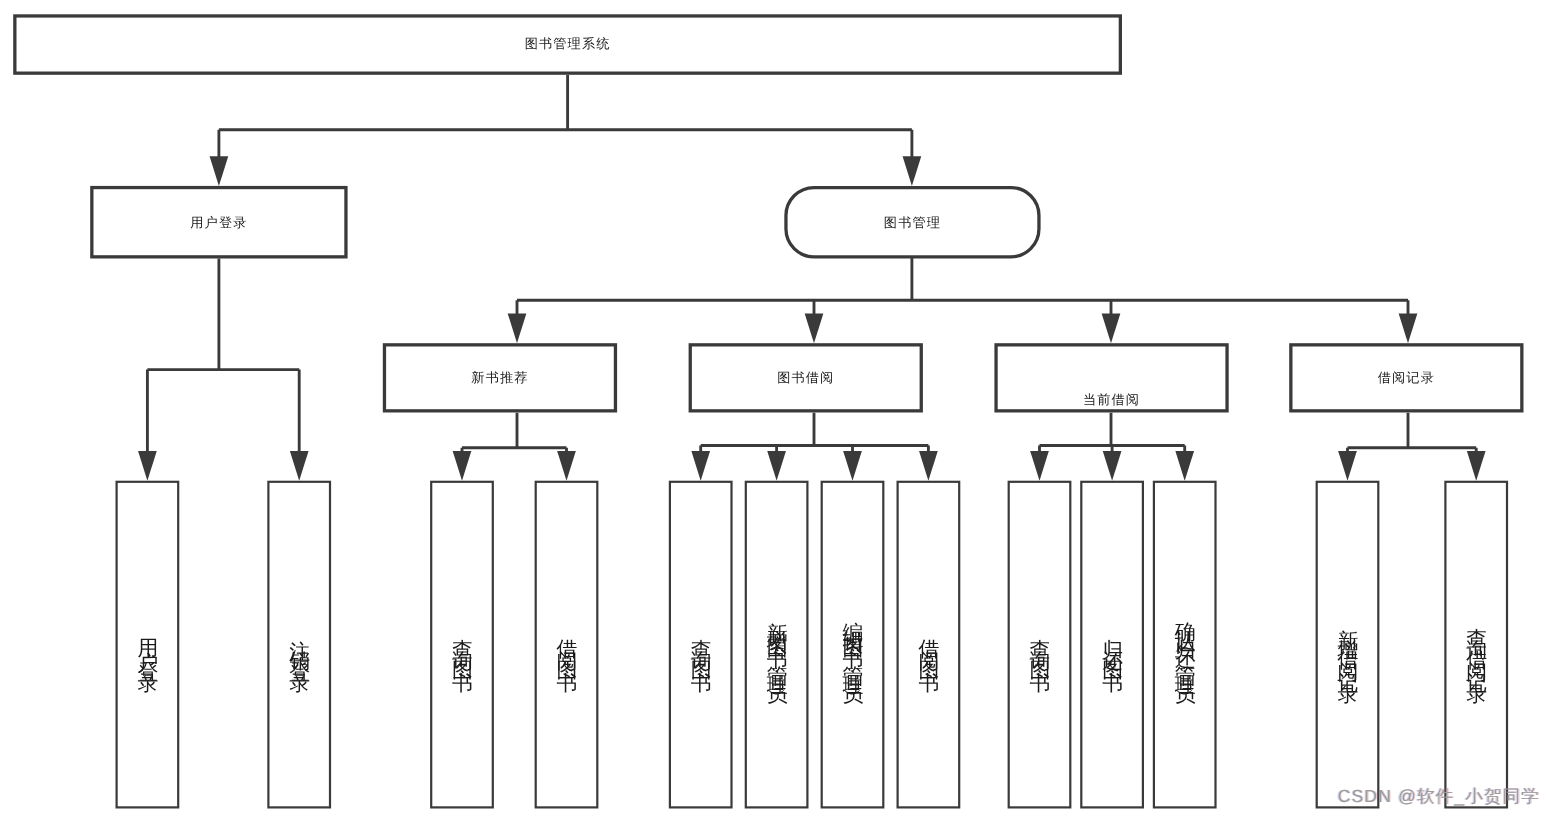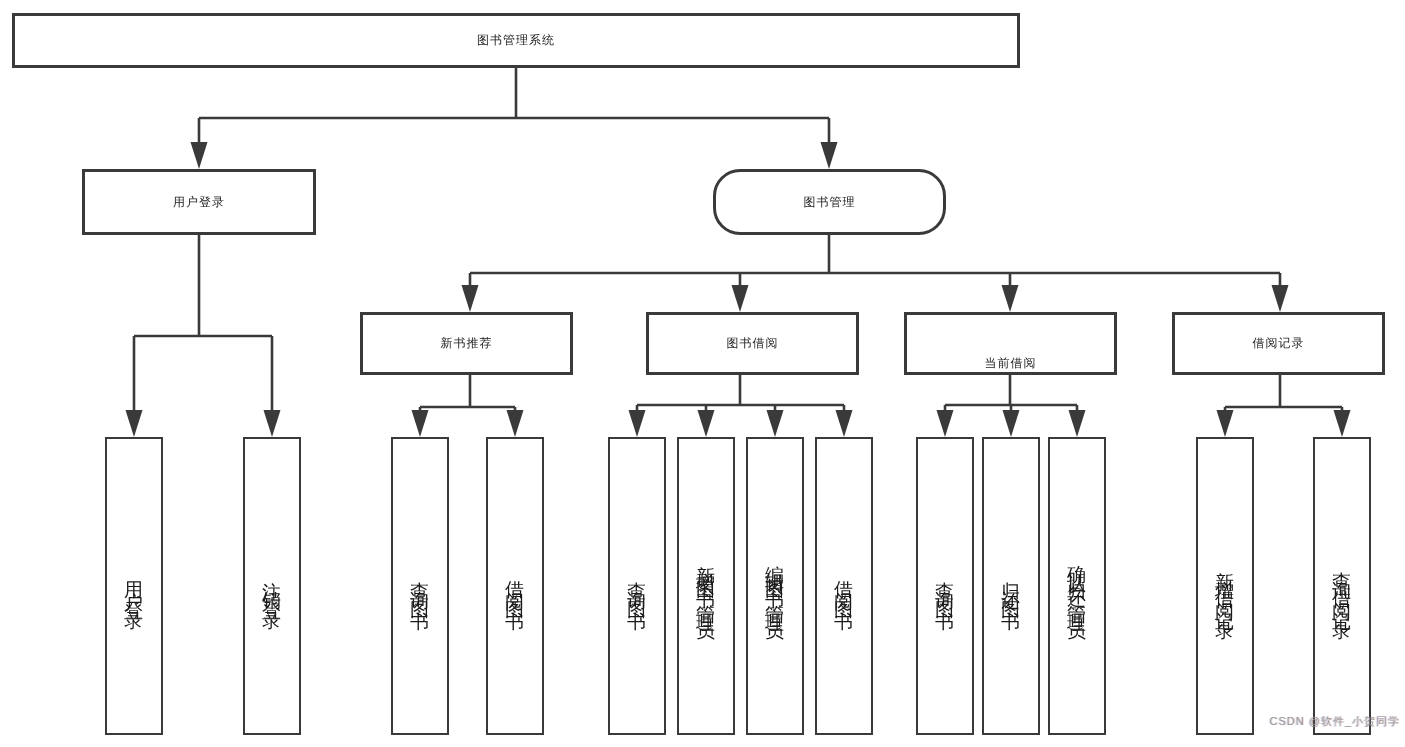--- a/index.html
+++ b/index.html
@@ -41,21 +41,21 @@
     text-orientation: mixed;
     font-size: 19px;
     letter-spacing: 10px;
     line-height: 1;
     white-space: nowrap;
   }
   .watermark {
     position: absolute;
     top: 714px;
     right: 5px;
-    font-size: 11px;
+    font-size: 16px;
     color: #9b9b9b;
     letter-spacing: 1px;
     white-space: nowrap;
     text-shadow: 1px 0 0 rgba(190,80,80,0.25), -1px 0 0 rgba(80,100,190,0.25);
   }
 </style>
 </head>
 <body>
 
 <div class="canvas">
@@ -104,24 +104,24 @@
     <span class="h-label">图书管理系统</span>
   </div>
 
   <div class="node l2-box" style="left:82px; width:234px;">
     <span class="h-label">用户登录</span>
   </div>
   <div class="node l2-box" style="left:713px; width:233px;border-radius:27px;">
     <span class="h-label">图书管理</span>
   </div>
 
-  <div class="node l3-box" style="left:360px;">
+  <div class="node l3-box" style="left:348px;">
     <span class="h-label">新书推荐</span>
   </div>
-  <div class="node l3-box" style="left:646px;">
+  <div class="node l3-box" style="left:626px;">
     <span class="h-label">图书借阅</span>
   </div>
   <div class="node l3-box" style="left:904px;align-items:flex-end;">
     <span class="h-label">当前借阅</span>
   </div>
   <div class="node l3-box" style="left:1172px;">
     <span class="h-label">借阅记录</span>
   </div>
 
   <div class="node leaf-box" style="left:105px;">

